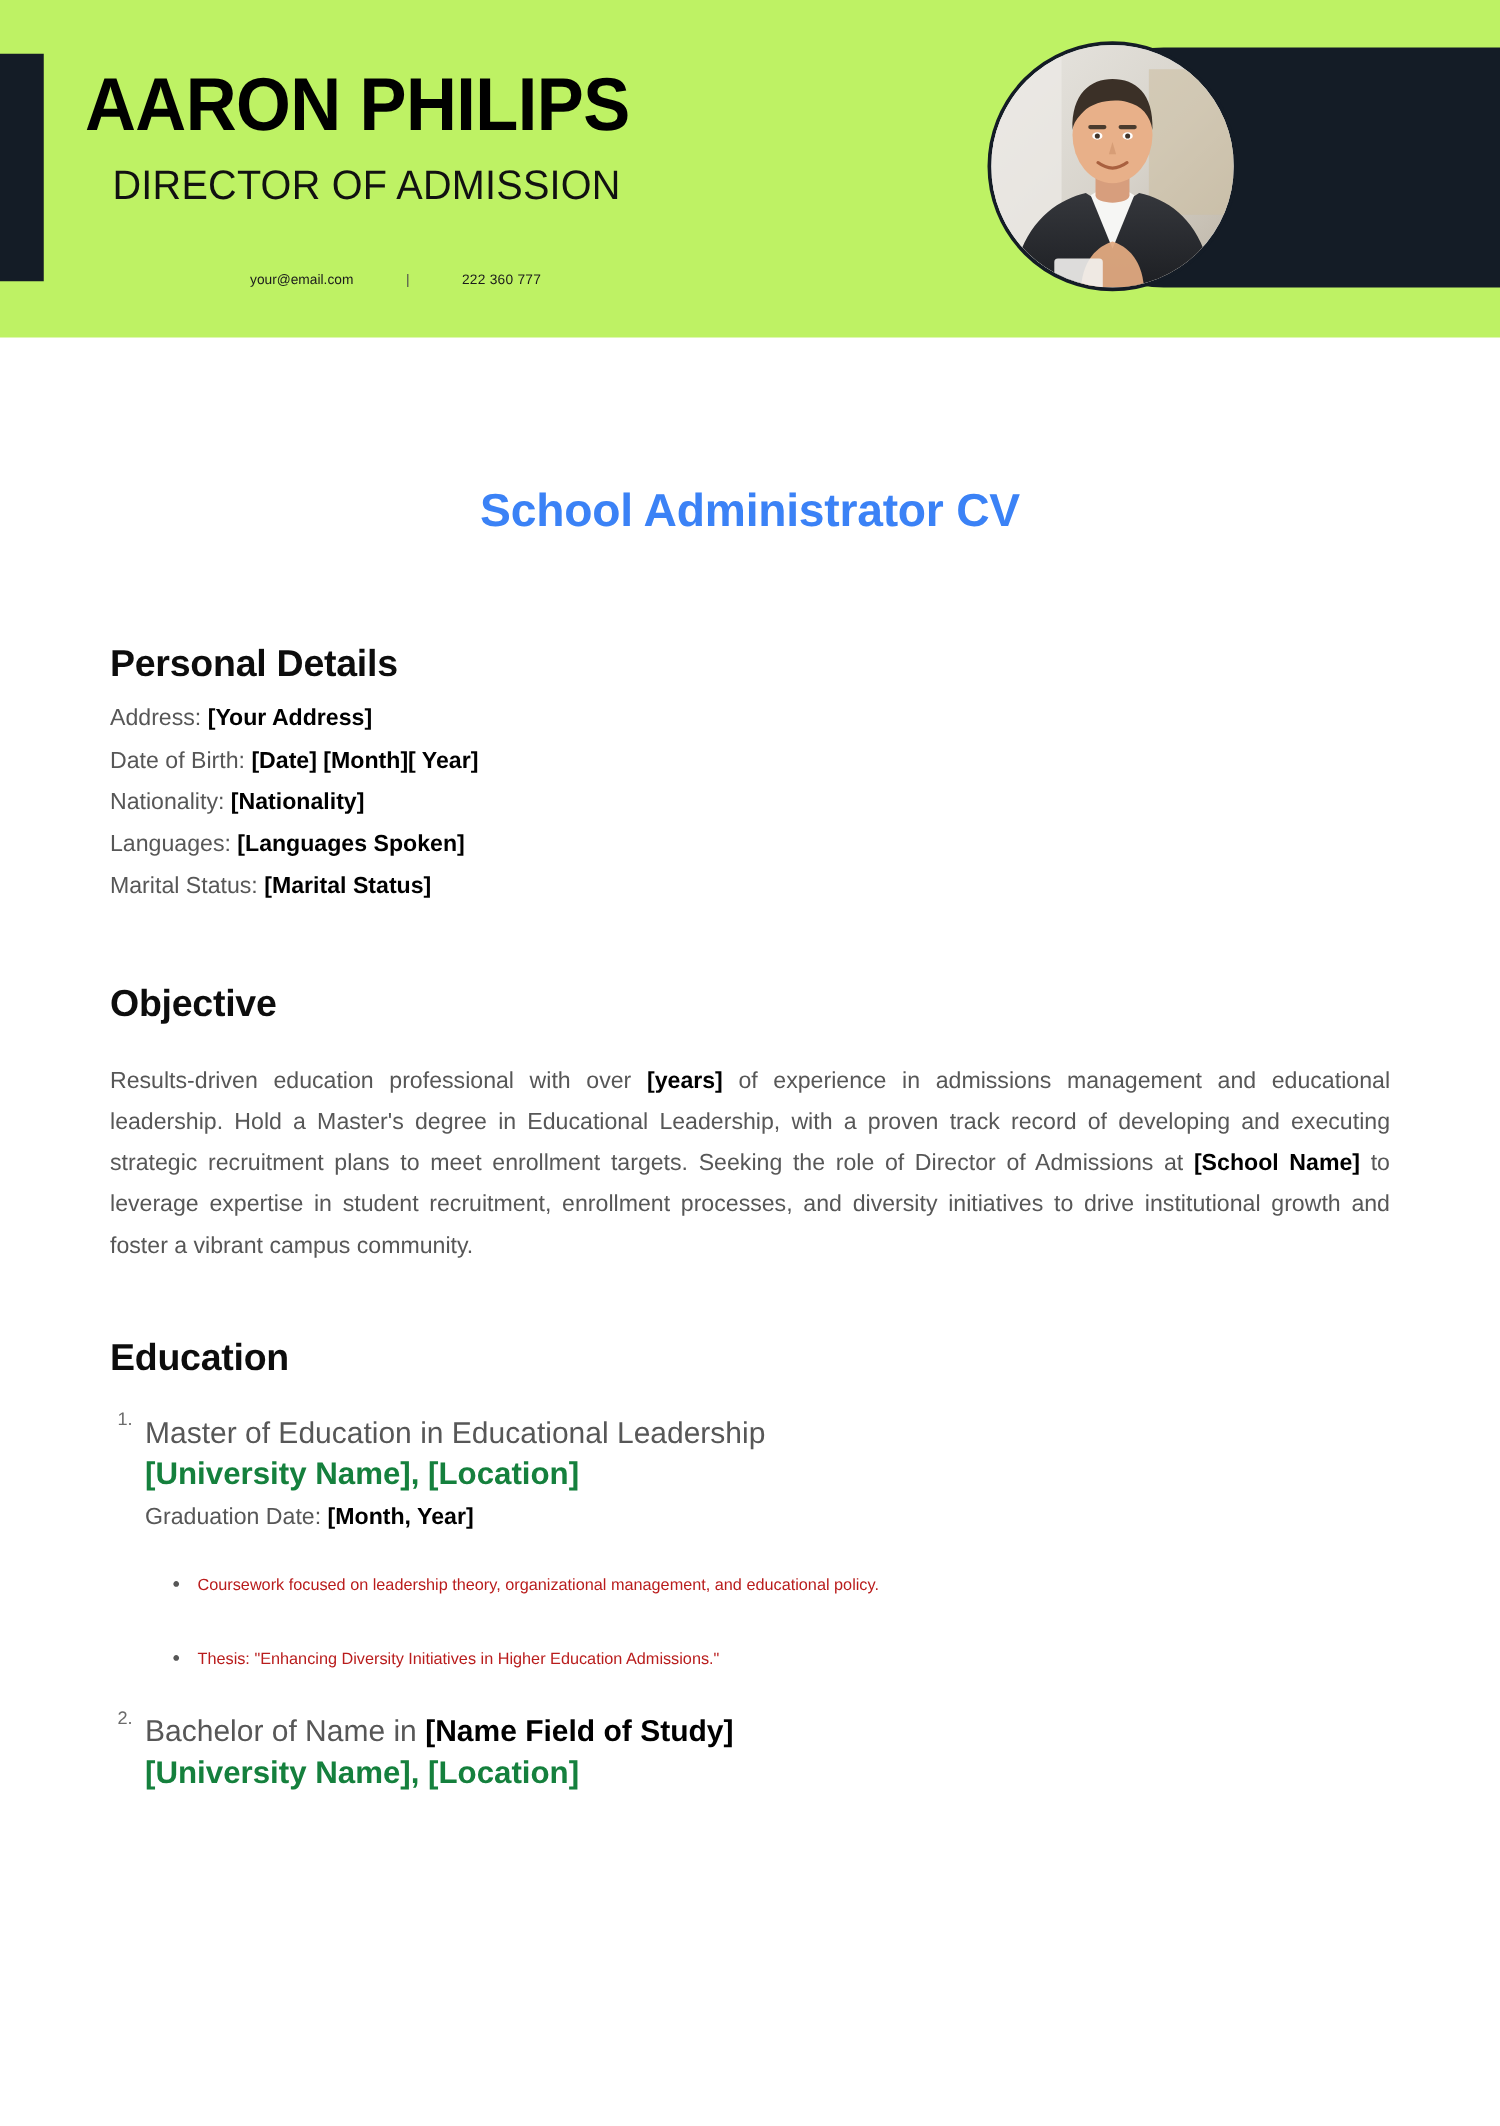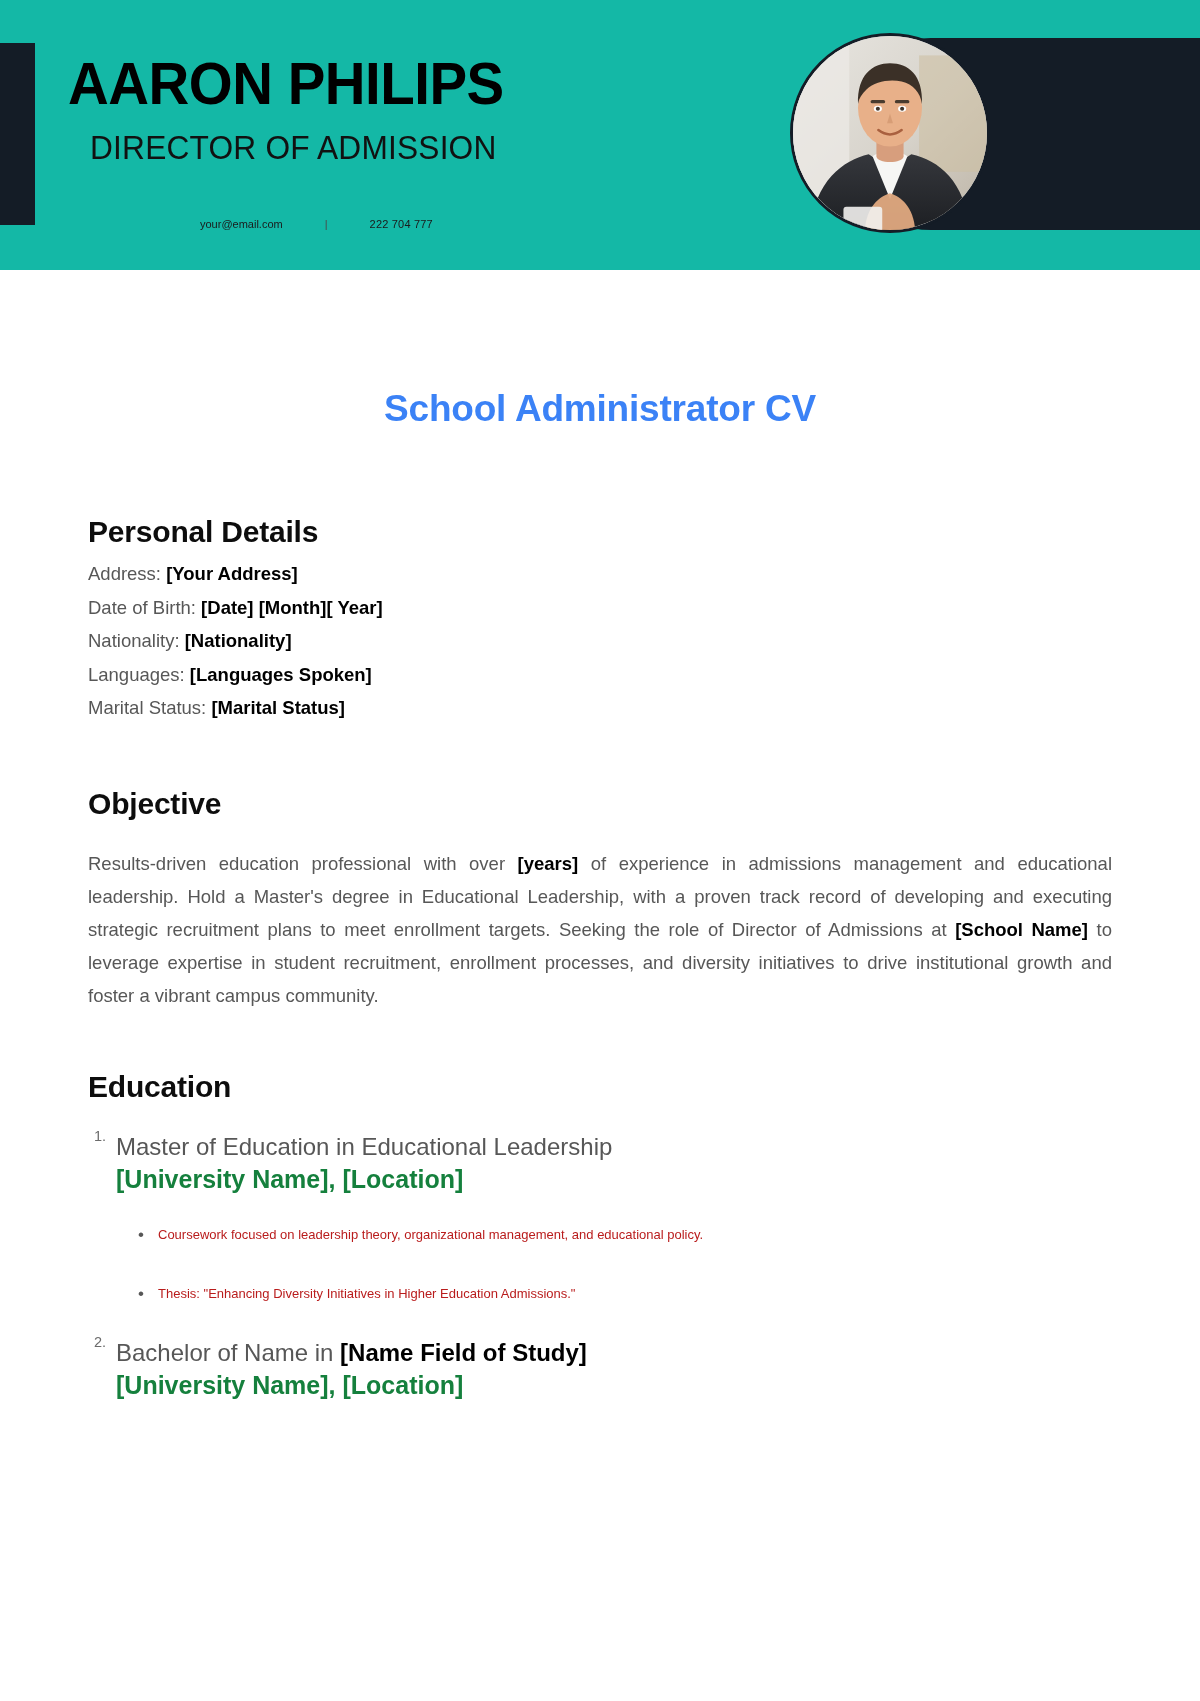--- a/index.html
+++ b/index.html
@@ -9,21 +9,21 @@
     background:#ffffff;
     font-family:"Liberation Sans", sans-serif;
     -webkit-font-smoothing:antialiased;
   }
   .page { position:relative; width:1200px; height:1701px; overflow:hidden; background:#fff; }
 
   
   .header {
     position:relative;
     width:1200px; height:270px;
-    background:#14b8a6;
+    background:#bef264;
     overflow:hidden;
   }
   .header-accent-bar {
     position:absolute; left:0; top:43px;
     width:35px; height:182px;
     background:#141c26;
   }
   .header-dark-panel {
     position:absolute; right:0; top:38px;
     width:365px; height:192px;
@@ -199,21 +199,21 @@
     </div>
 
     <div class="header-text">
       <div class="name">AARON PHILIPS</div>
       <div class="role">DIRECTOR OF ADMISSION</div>
     </div>
 
     <div class="contact-line">
       <span class="contact-email">your@email.com</span>
       <span class="contact-sep">|</span>
-      <span class="contact-phone">222 704 777</span>
+      <span class="contact-phone">222 360 777</span>
     </div>
   </div>
 
   <div class="body-wrap">
 
     <div class="doc-title">School Administrator CV</div>
 
     <div class="section" id="sec-personal">
       <div class="section-heading">Personal Details</div>
       <div class="detail-list">
@@ -242,20 +242,21 @@
 
     <div class="section" id="sec-education">
       <div class="section-heading">Education</div>
 
       <div class="edu-list">
 
         <div class="edu-item">
           <span class="edu-num">1.</span>
           <div class="edu-title"><span>Master of Education in Educational Leadership</span><b></b></div>
           <div class="edu-sub">[University Name], [Location]</div>
+          <div class="edu-date"><span>Graduation Date: </span><b>[Month, Year]</b></div>
 
           <ul class="bullet-list">
             <li class="bullet-item">Coursework focused on leadership theory, organizational management, and educational policy.</li>
             <li class="bullet-item">Thesis: "Enhancing Diversity Initiatives in Higher Education Admissions."</li>
           </ul>
         </div>
 
         <div class="edu-item">
           <span class="edu-num">2.</span>
           <div class="edu-title"><span>Bachelor of Name in </span><b>[Name Field of Study]</b></div>

